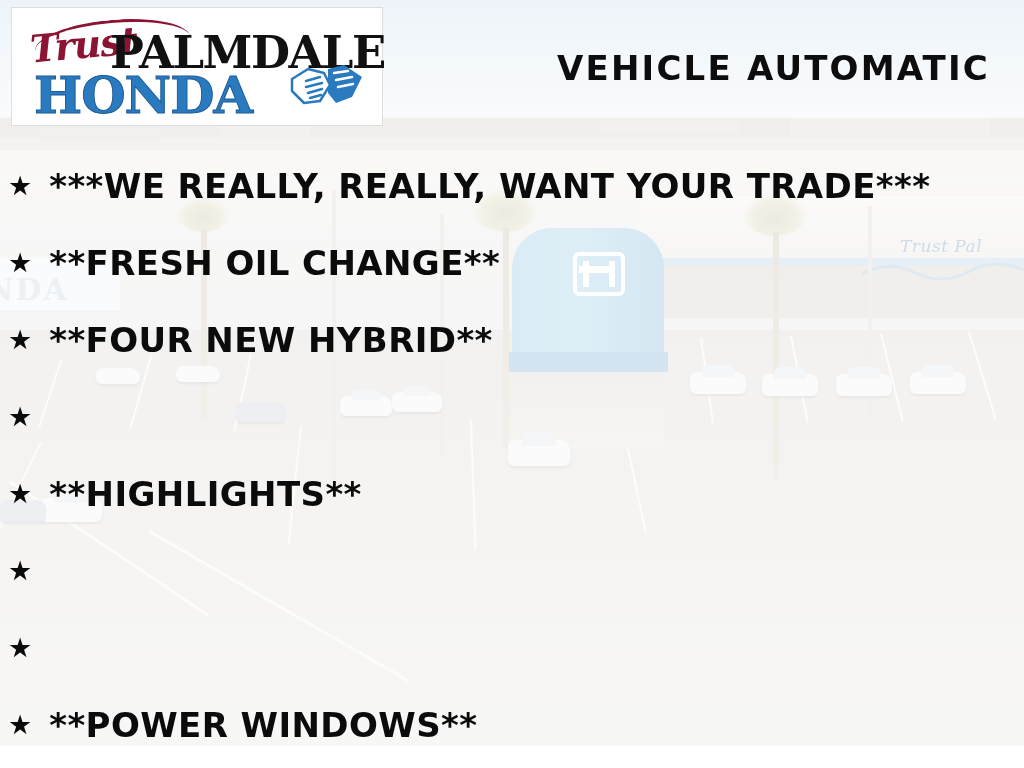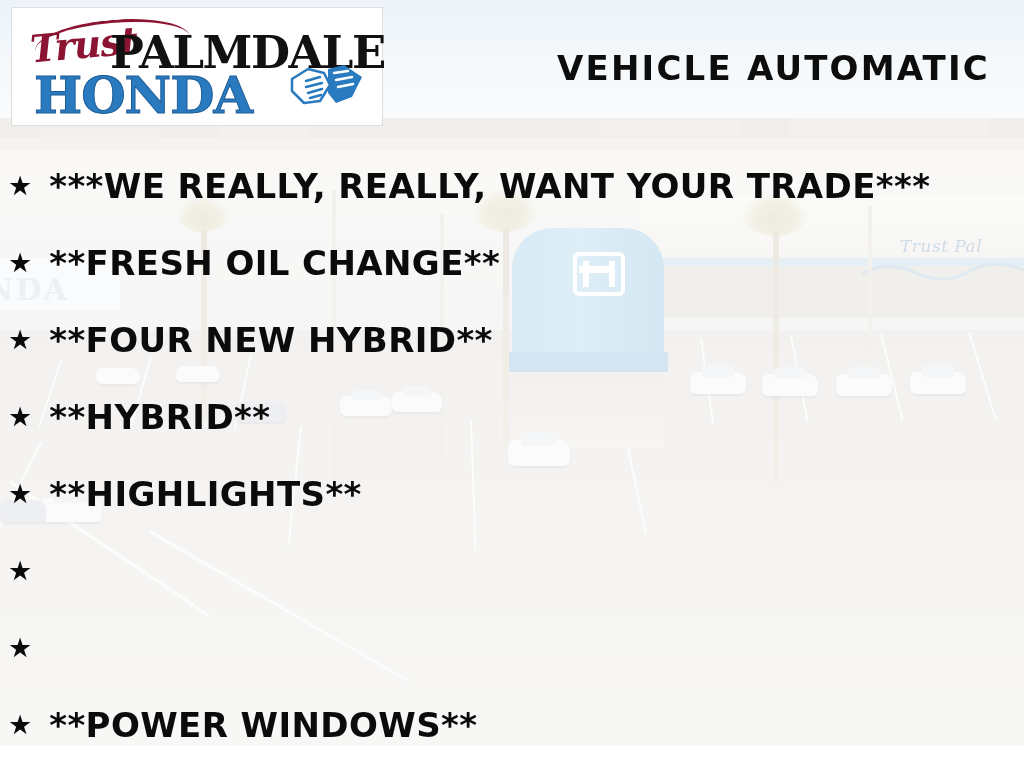--- a/index.html
+++ b/index.html
@@ -447,21 +447,20 @@
       <span class="hl-text">**FRESH OIL CHANGE**</span>
     </div>
 
     <div class="hl-row">
       <span class="hl-star">★</span>
       <span class="hl-text">**FOUR NEW HYBRID**</span>
     </div>
 
     <div class="hl-row">
       <span class="hl-star">★</span>
-      <span class="hl-text">**HYBRID**</span>
     </div>
 
     <div class="hl-row">
       <span class="hl-star">★</span>
       <span class="hl-text">**HIGHLIGHTS**</span>
     </div>
 
     <div class="hl-row">
       <span class="hl-star">★</span>
     </div>

